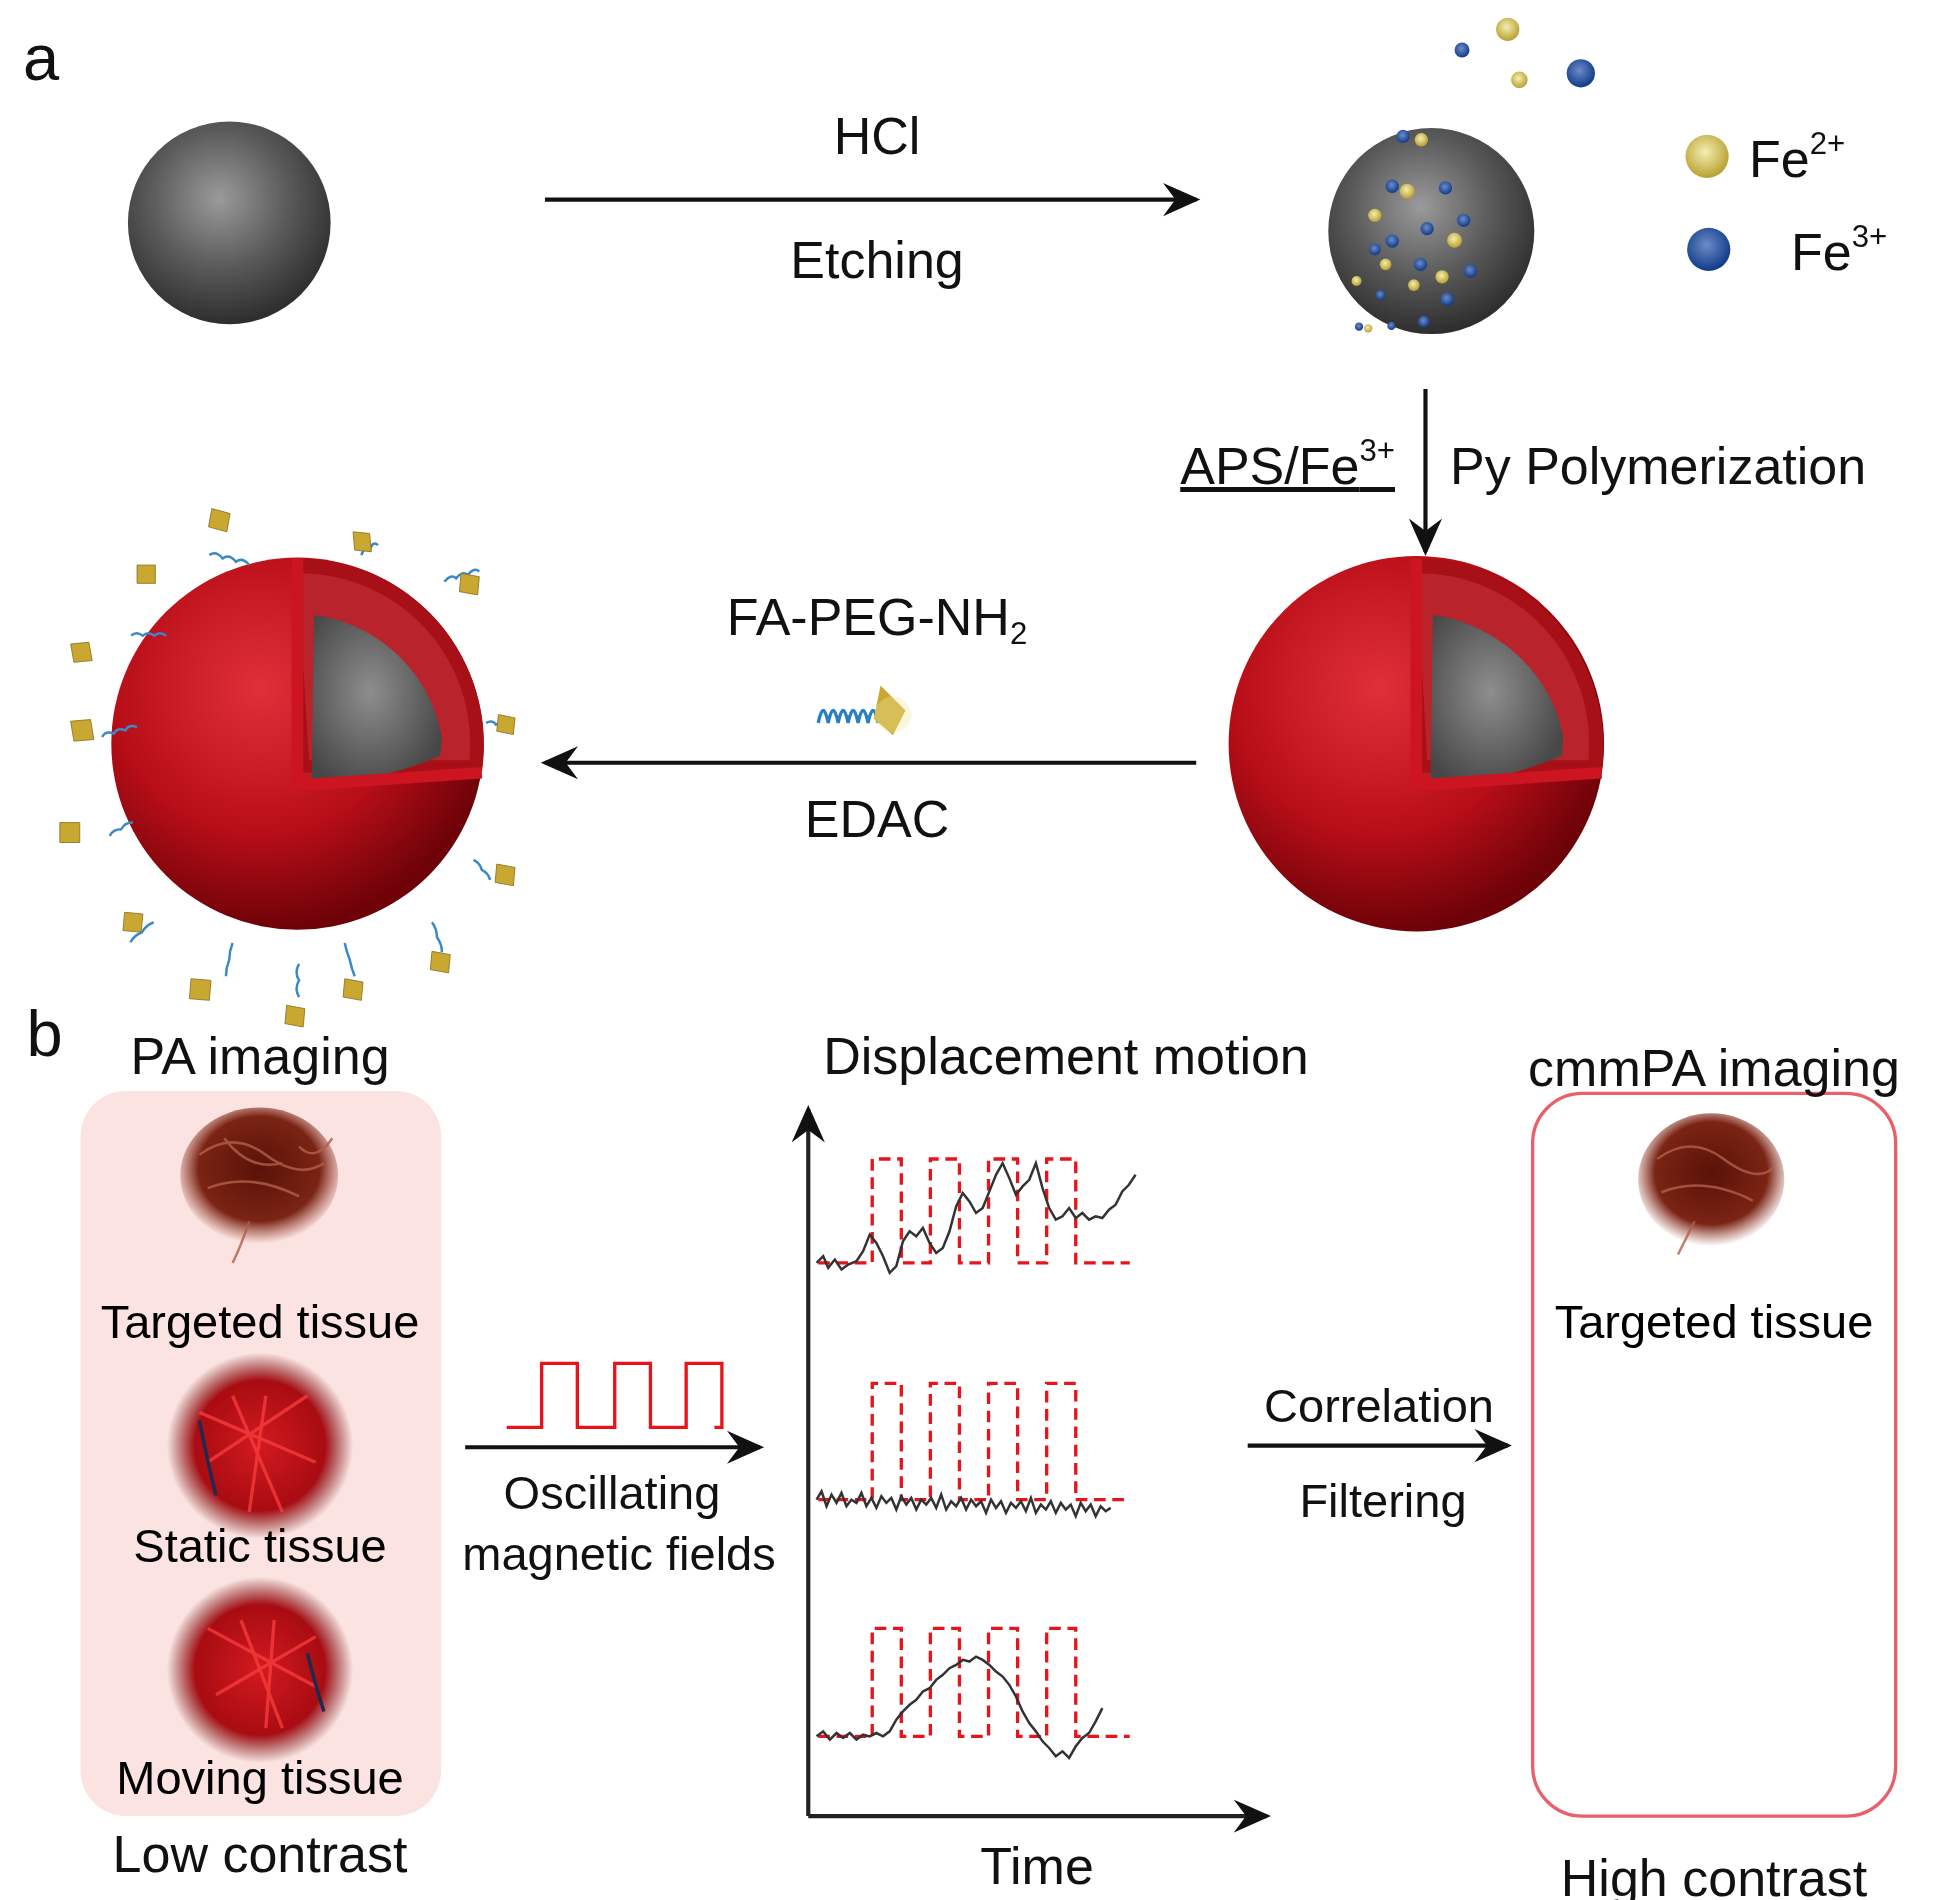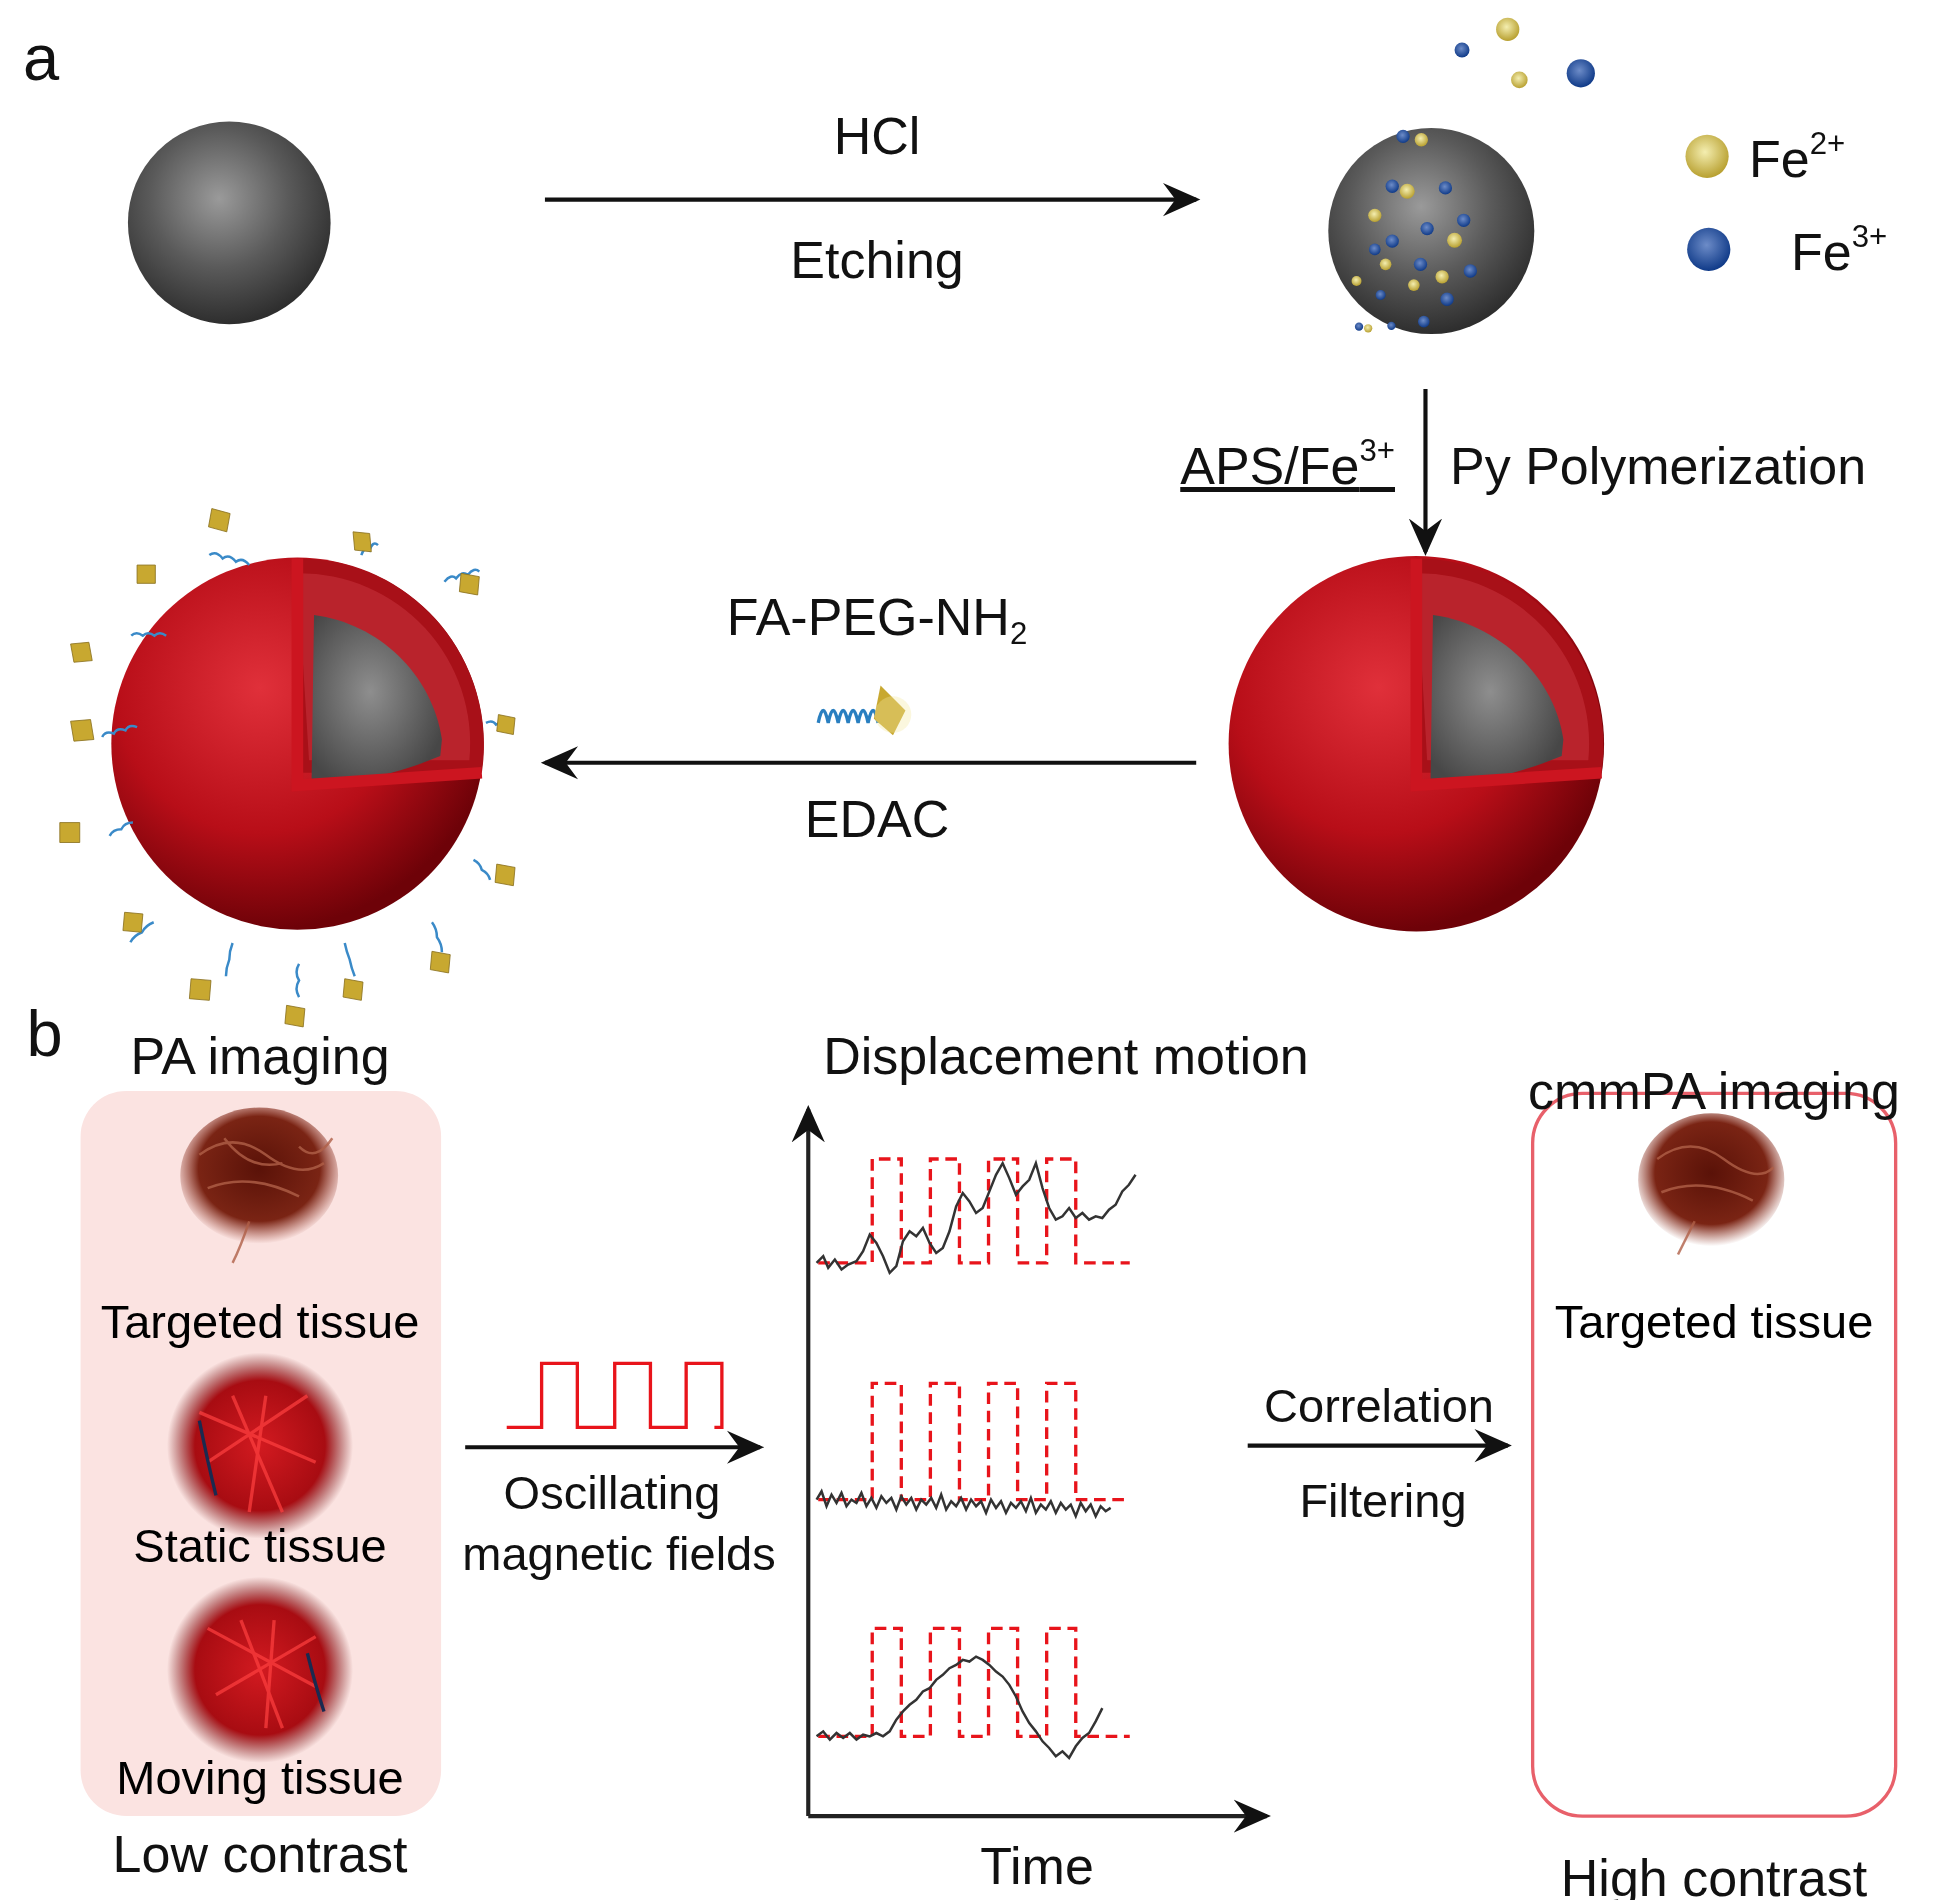--- a/index.html
+++ b/index.html
@@ -252,16 +252,16 @@
 
 <div class="txt lbl-md center-x" style="left:612px;top:1469px;">Oscillating</div>
 <div class="txt lbl-md center-x" style="left:619px;top:1530px;text-align:center;">magnetic fields</div>
 
 <div class="txt lbl-lg center-x" style="left:1066px;top:1030px;">Displacement motion</div>
 <div class="txt lbl-lg center-x" style="left:1037px;top:1828px;margin-top:12px;">Time</div>
 
 <div class="txt lbl-md center-x" style="left:1379px;top:1338px;margin-top:44px;">Correlation</div>
 <div class="txt lbl-md center-x" style="left:1383px;top:1477px;">Filtering</div>
 
-<div class="txt lbl-lg center-x" style="left:1714px;top:1065px;">cmmPA imaging</div>
+<div class="txt lbl-lg center-x" style="left:1714px;top:1042px;">cmmPA imaging</div>
 <div class="txt lbl-md center-x red" style="left:1714px;top:1298px;">Targeted tissue</div>
 <div class="txt lbl-lg center-x" style="left:1714px;top:1828px;margin-top:24px;">High contrast</div>
 
 
 </body></html>

